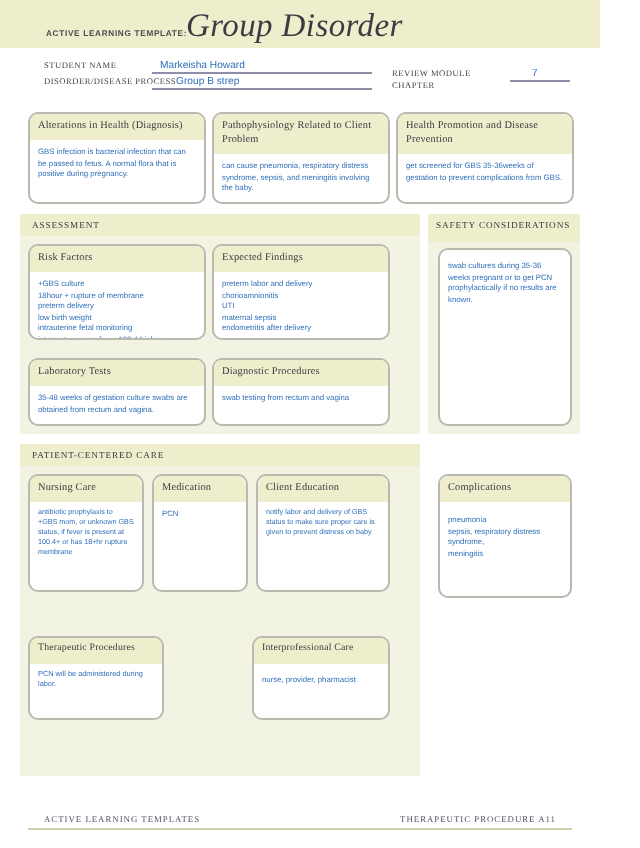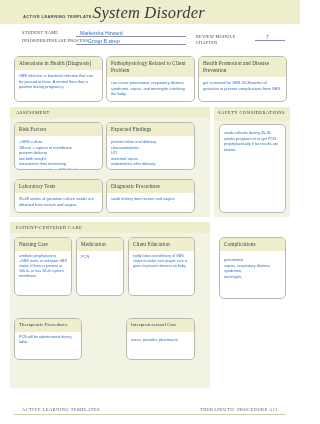--- a/index.html
+++ b/index.html
@@ -121,21 +121,21 @@
   .foot-left{left:22px;}
   .foot-right{right:22px;}
 </style>
 </head>
 <body>
 
 <div class="page">
 
   <div class="header-band"></div>
   <div class="alt-label">ACTIVE LEARNING TEMPLATE:</div>
-  <div class="alt-title">System Disorder</div>
+  <div class="alt-title">Group Disorder</div>
 
   <div class="lbl l-student">STUDENT NAME</div>
   <div class="lbl l-disorder">DISORDER/DISEASE PROCESS</div>
   <div class="lbl l-review">REVIEW MODULE</div>
   <div class="lbl l-chapter">CHAPTER</div>
 
   <div class="rule r1"></div>
   <div class="rule r2"></div>
   <div class="rule r3"></div>
 

